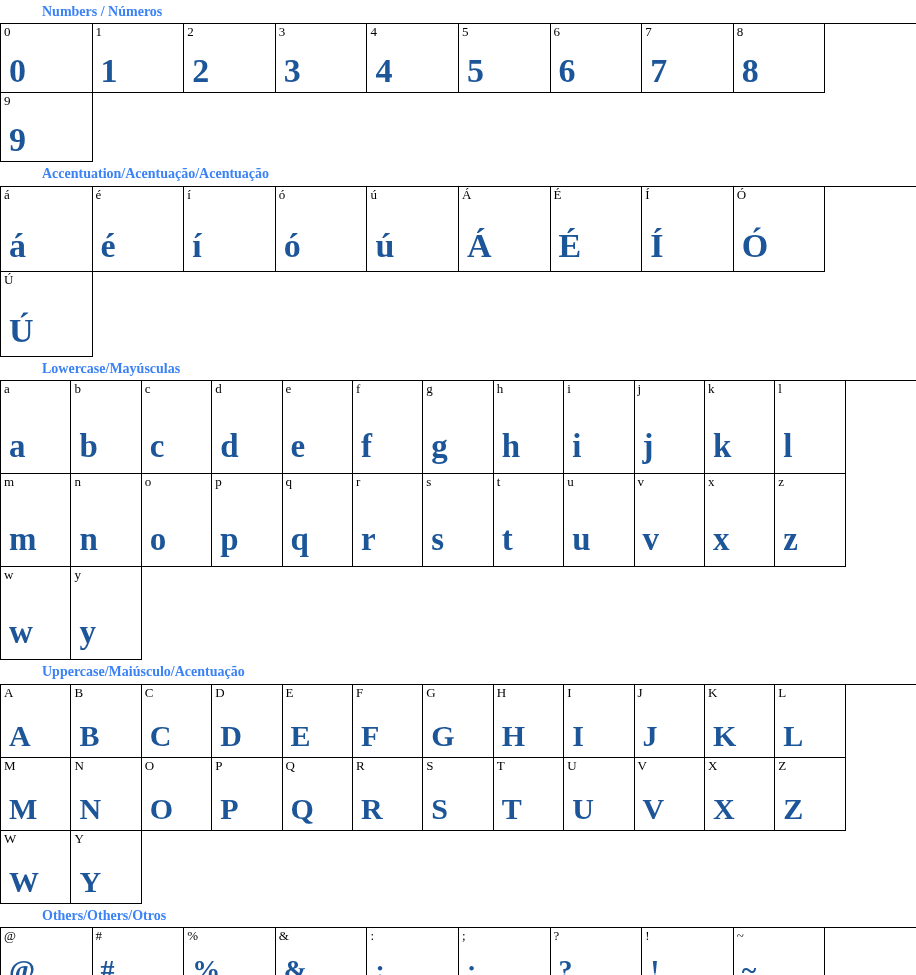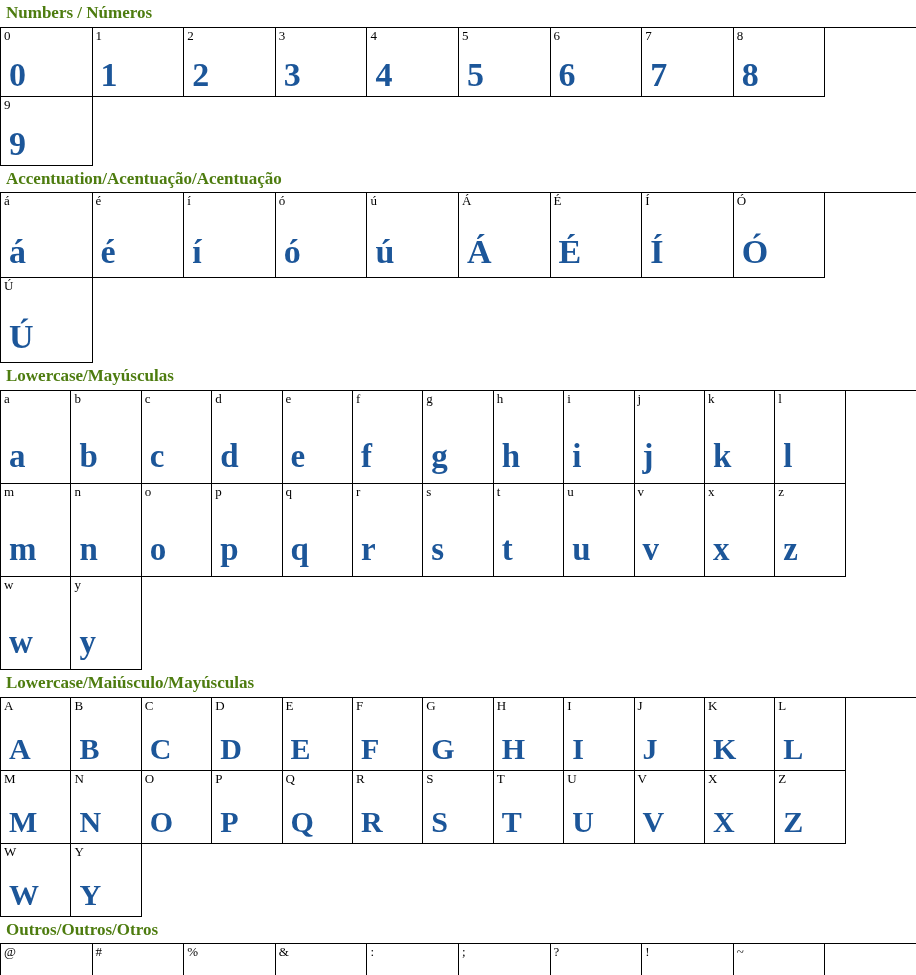--- a/index.html
+++ b/index.html
@@ -15,24 +15,25 @@
     position: relative;
     overflow: hidden;
   }
   .page {
     width: 916px;
     position: relative;
   }
   .section-title {
     font-family: "Liberation Serif", serif;
     font-weight: bold;
-    font-size: 17px;
-    color: #4d7c0f;
+    font-size: 14px;
+    color: #3b82f6;
     padding: 4px 0 4px 6px;
     line-height: 1.1;
+    margin-left: 36px;
   }
   .grid {
     border-top: 1px solid #000000;
     border-left: 1px solid #000000;
     display: flex;
     flex-wrap: wrap;
     width: 916px;
     box-sizing: border-box;
   }
   .cell {
@@ -275,21 +276,21 @@
     <div class="cell">
         <span class="lbl">w</span>
         <span class="glyph">w</span>
       </div>
     <div class="cell">
         <span class="lbl">y</span>
         <span class="glyph">y</span>
       </div>
   </div>
 
-  <div class="section-title">Lowercase/Maiúsculo/Mayúsculas</div>
+  <div class="section-title">Uppercase/Maiúsculo/Acentuação</div>
   <div class="grid upper">
     <div class="cell">
         <span class="lbl">A</span>
         <span class="glyph">A</span>
       </div>
     <div class="cell">
         <span class="lbl">B</span>
         <span class="glyph">B</span>
       </div>
     <div class="cell">
@@ -384,21 +385,21 @@
     <div class="cell">
         <span class="lbl">W</span>
         <span class="glyph">W</span>
       </div>
     <div class="cell">
         <span class="lbl">Y</span>
         <span class="glyph">Y</span>
       </div>
   </div>
 
-  <div class="section-title">Outros/Outros/Otros</div>
+  <div class="section-title">Others/Others/Otros</div>
   <div class="grid others1">
     <div class="cell">
         <span class="lbl">@</span>
         <span class="glyph">@</span>
       </div>
     <div class="cell">
         <span class="lbl">#</span>
         <span class="glyph">#</span>
       </div>
     <div class="cell">

